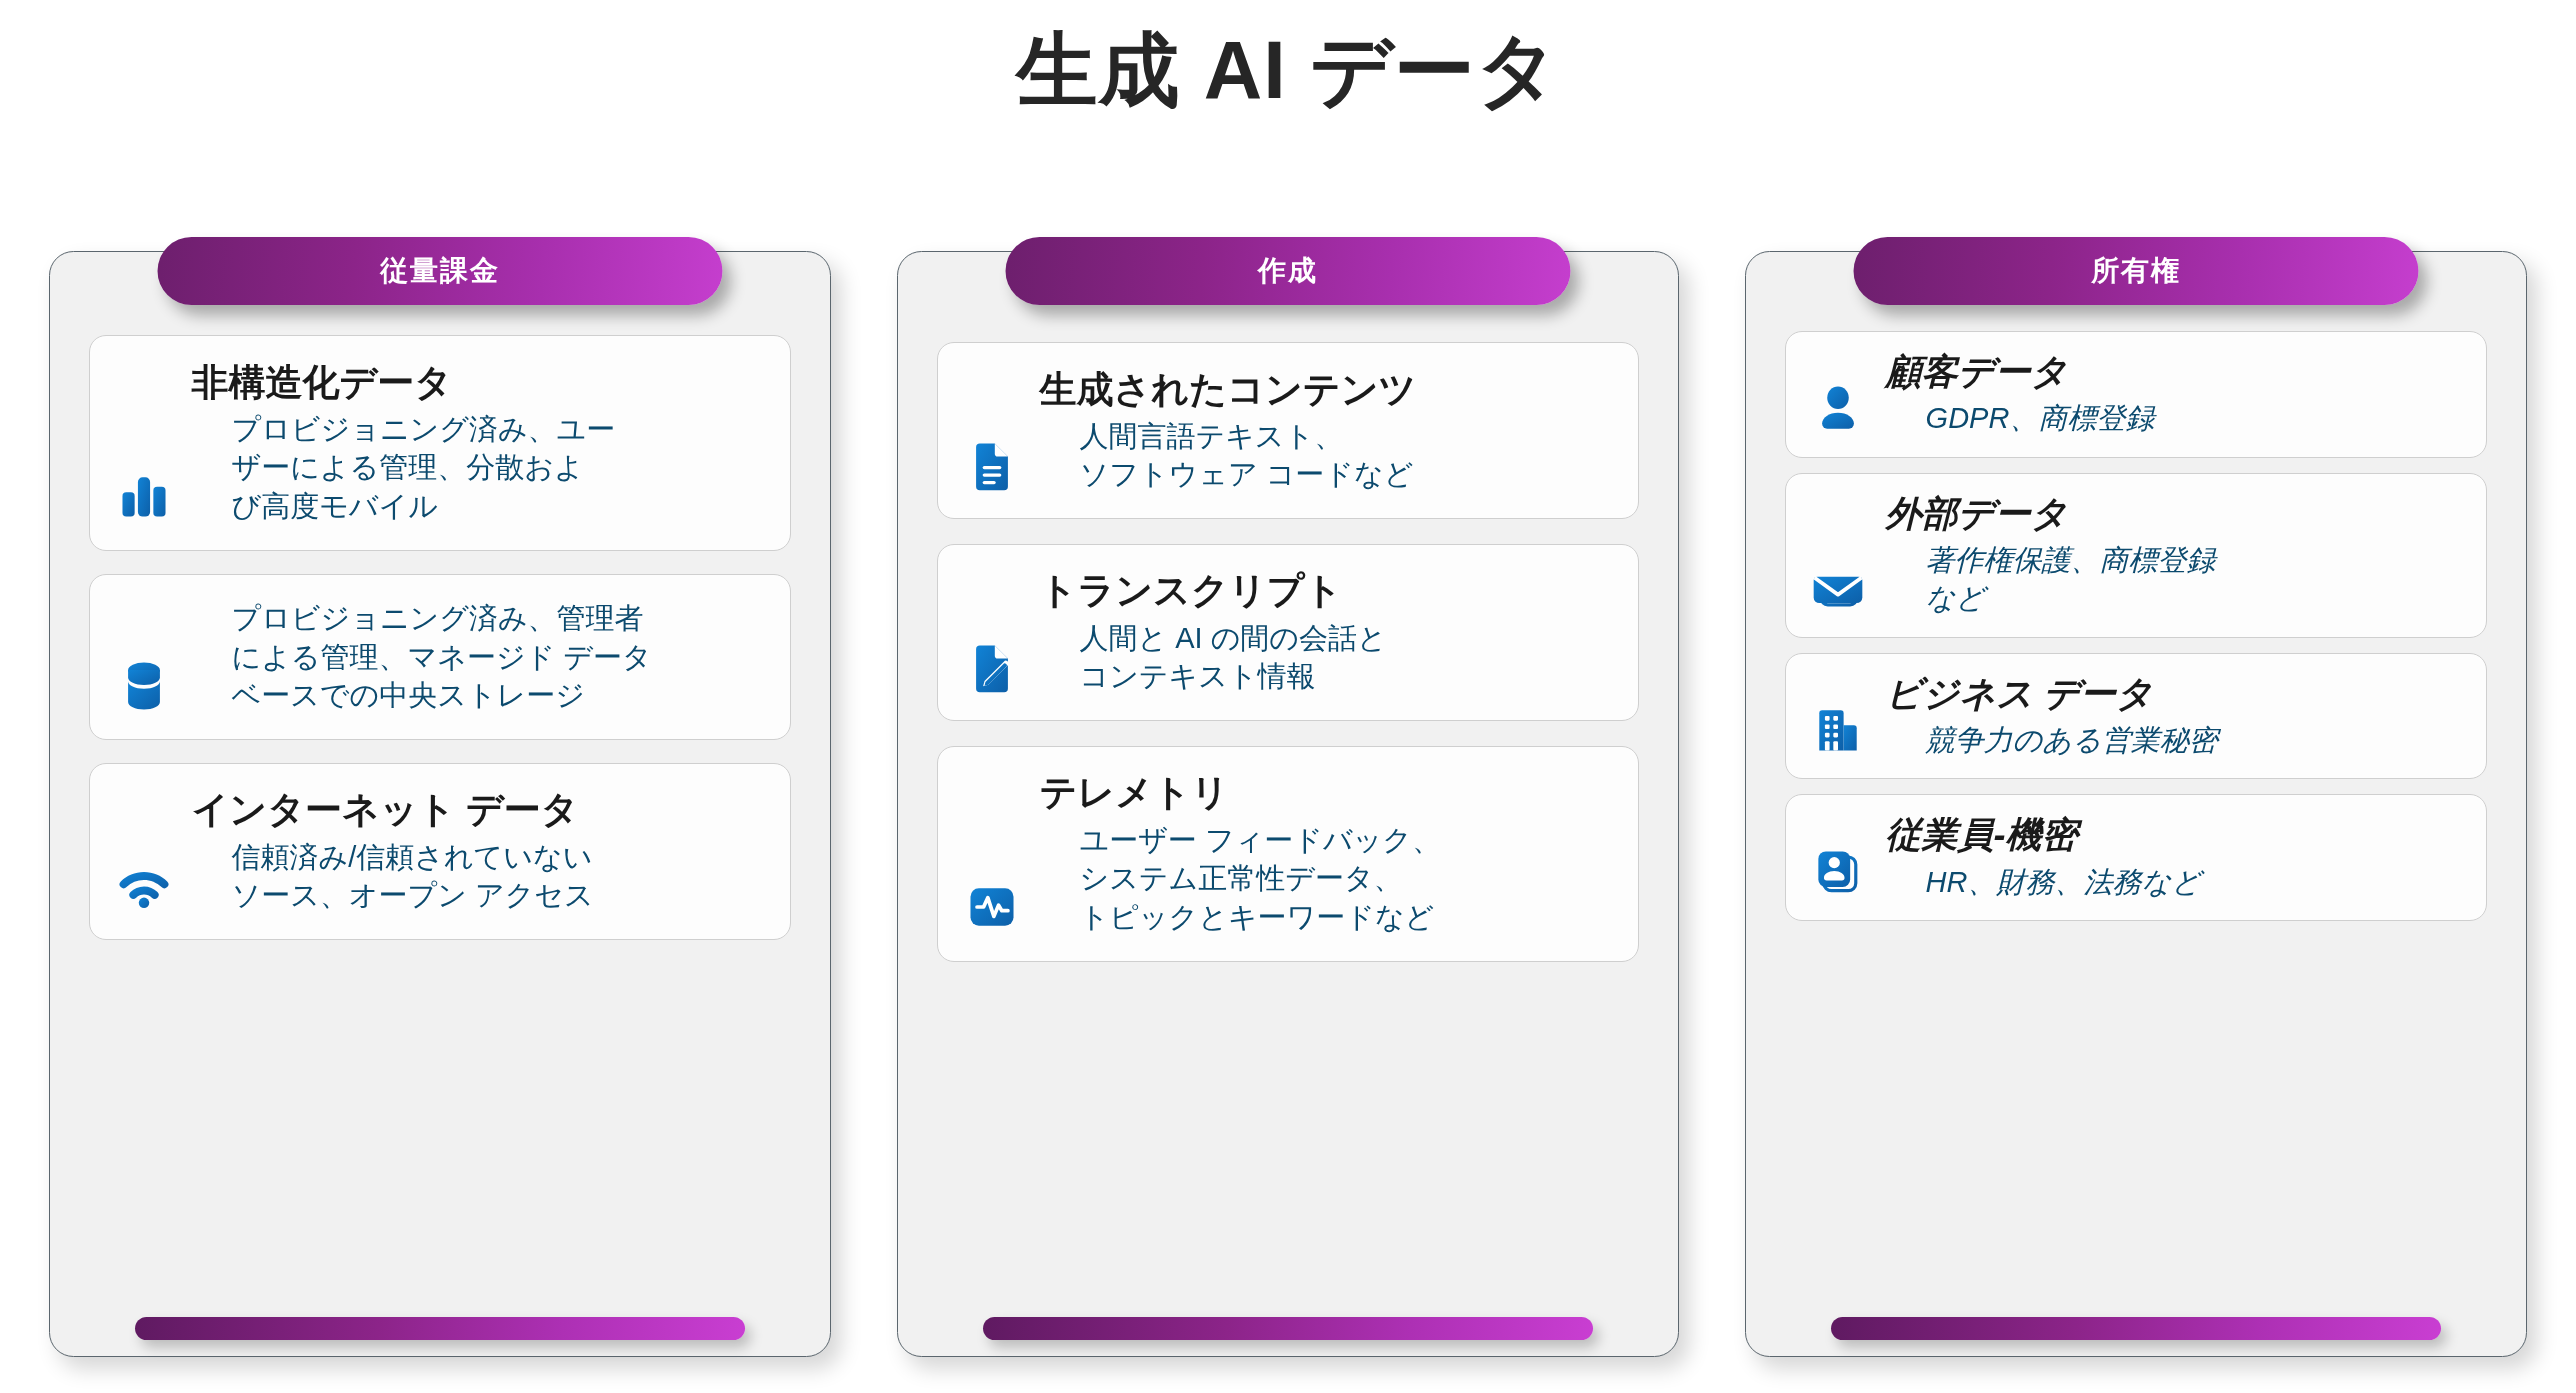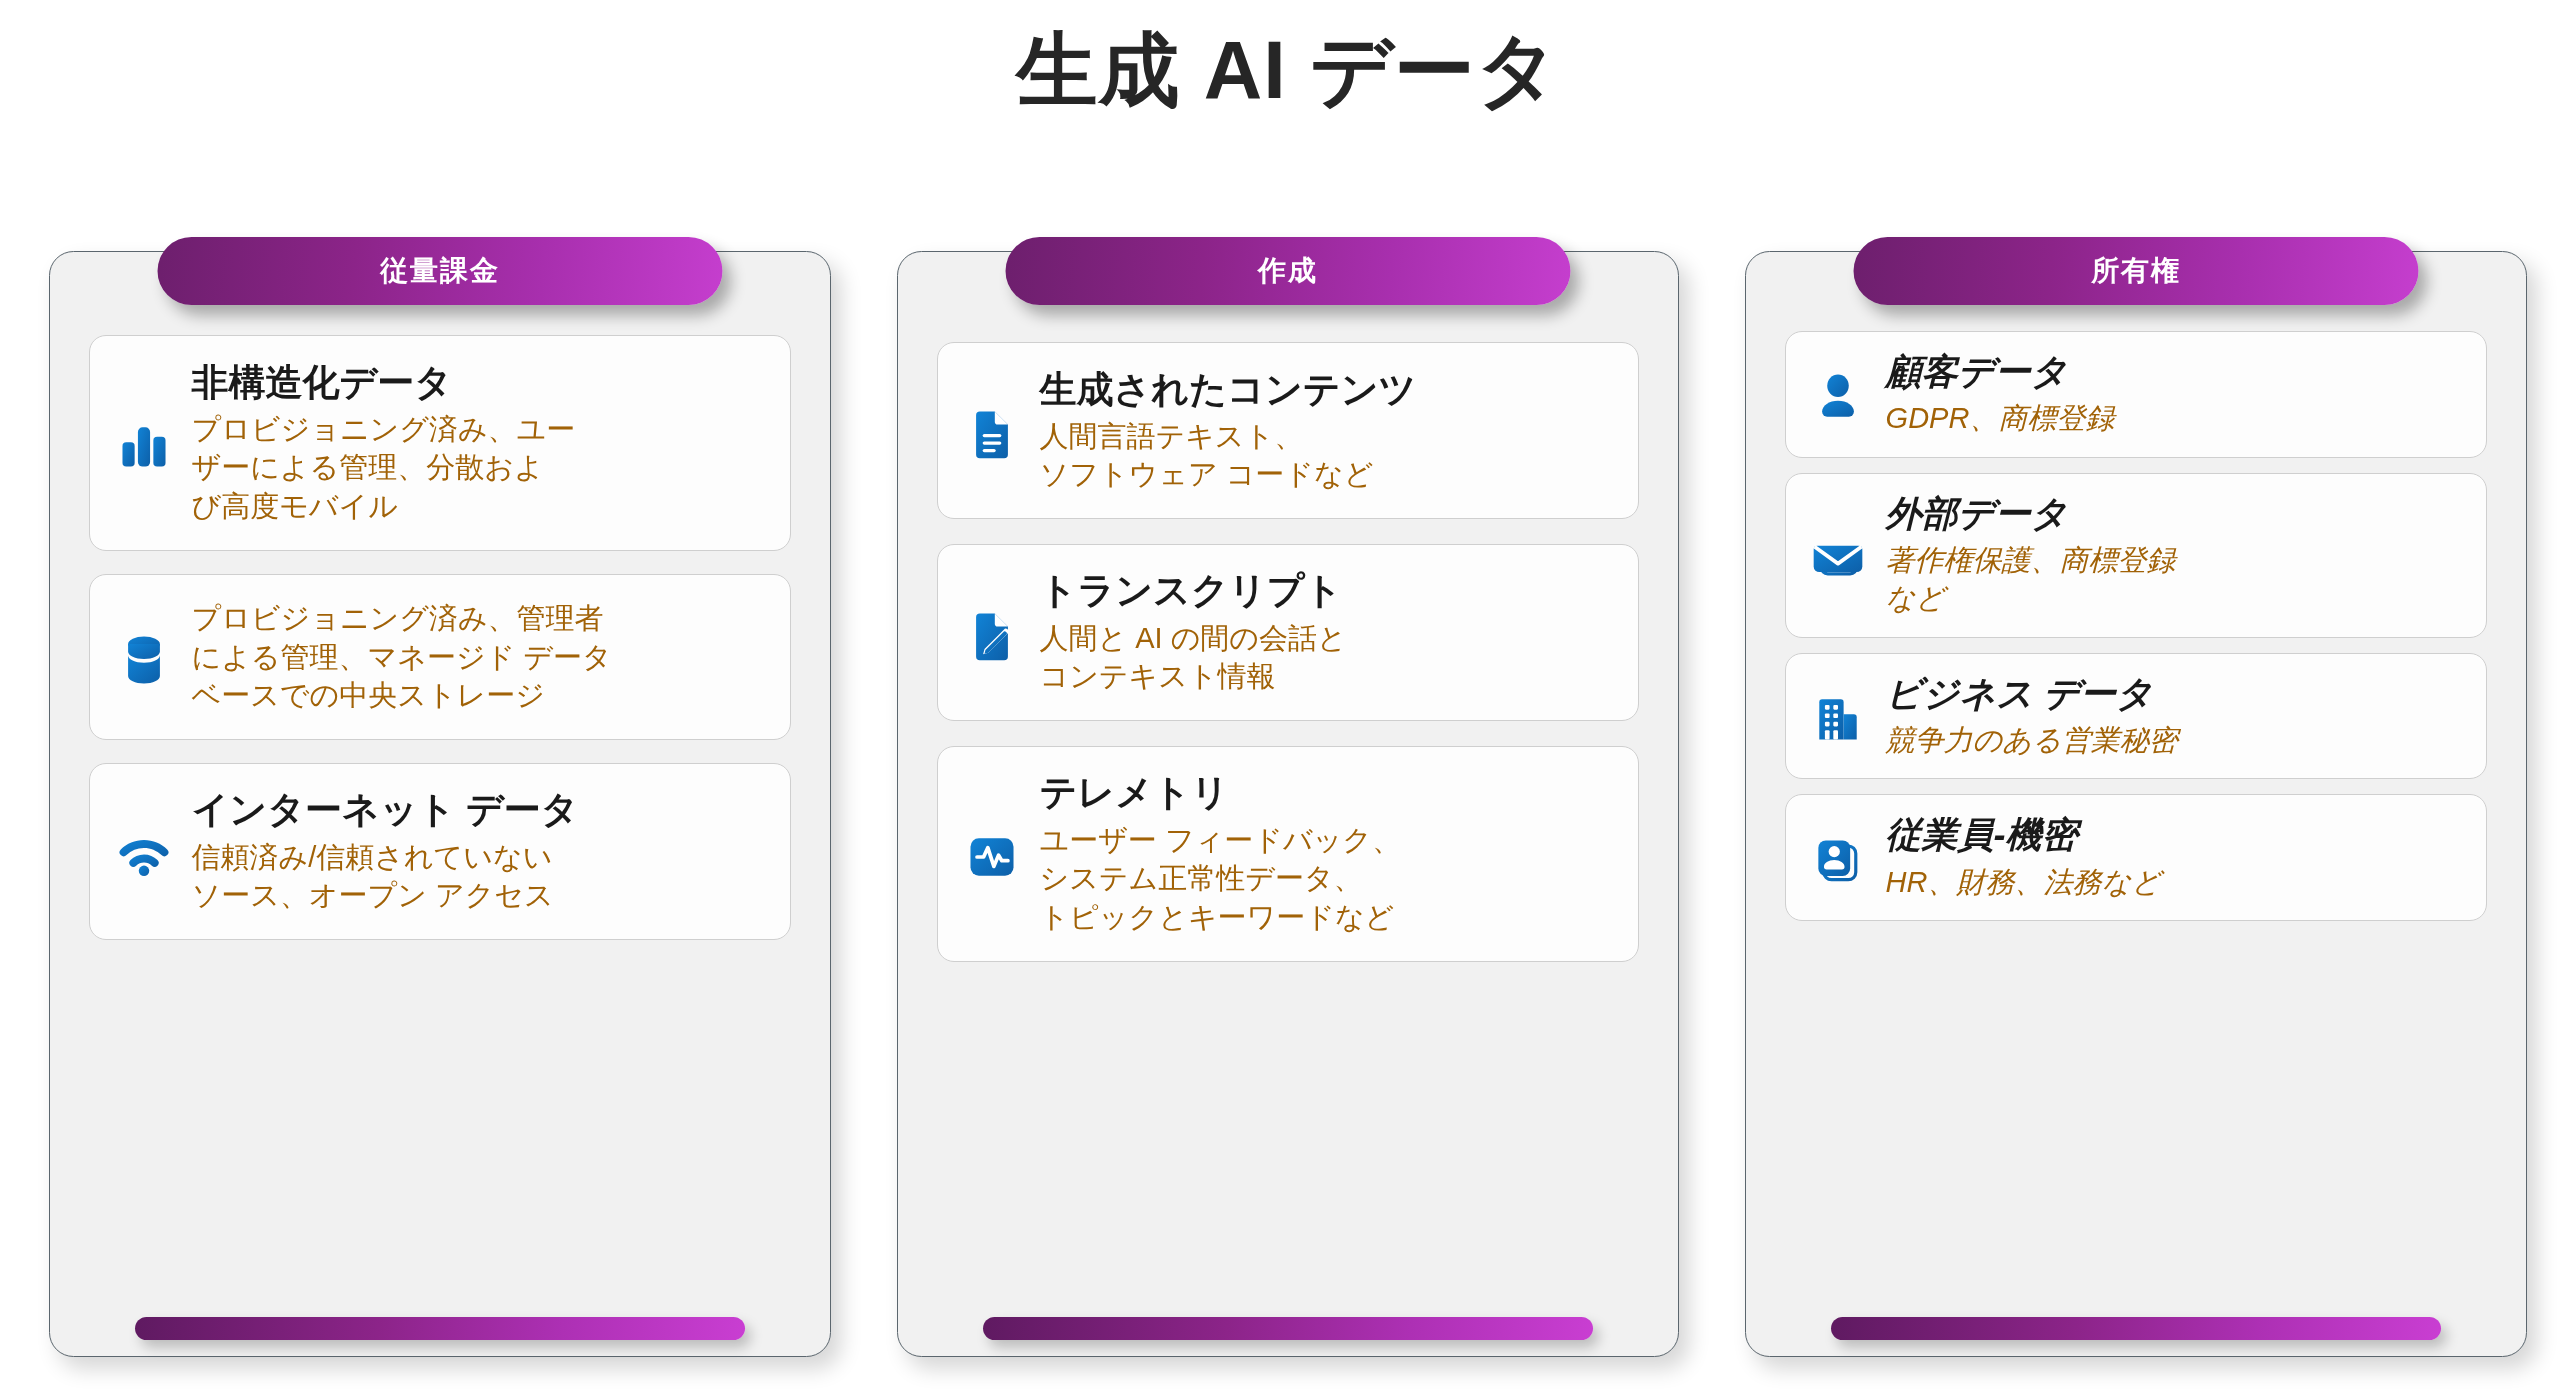--- a/index.html
+++ b/index.html
@@ -100,21 +100,21 @@
     gap: 21px;
     flex: 1 1 auto;
   }
 
   .card {
     background: #fdfdfd;
     border: 1.9px solid #cfcfcf;
     border-radius: 17px;
     padding: 24.5px 26px 24.5px 24.5px;
     display: flex;
-    align-items: center;
+    align-items: flex-end;
     gap: 19px;
     min-height: 0;
   }
 
   .card-icon {
     flex: 0 0 auto;
     width: 58px;
     height: 58px;
     display: flex;
     align-items: center;
@@ -130,23 +130,24 @@
     font-weight: 700;
     color: #1a1a1a;
     line-height: 1.18;
     margin-bottom: 5.6px;
     white-space: nowrap;
   }
 
   .card-desc {
     font-size: 29px;
     font-weight: 400;
-    color: #a16207;
+    color: #0c4a6e;
     line-height: 1.33;
     white-space: pre-line;
+    margin-left: 40px;
   }
 
   
   .column-footer-bar {
     position: absolute;
     bottom: 17px;
     left: 50%;
     transform: translateX(-50%);
     width: 78%;
     height: 22.6px;

